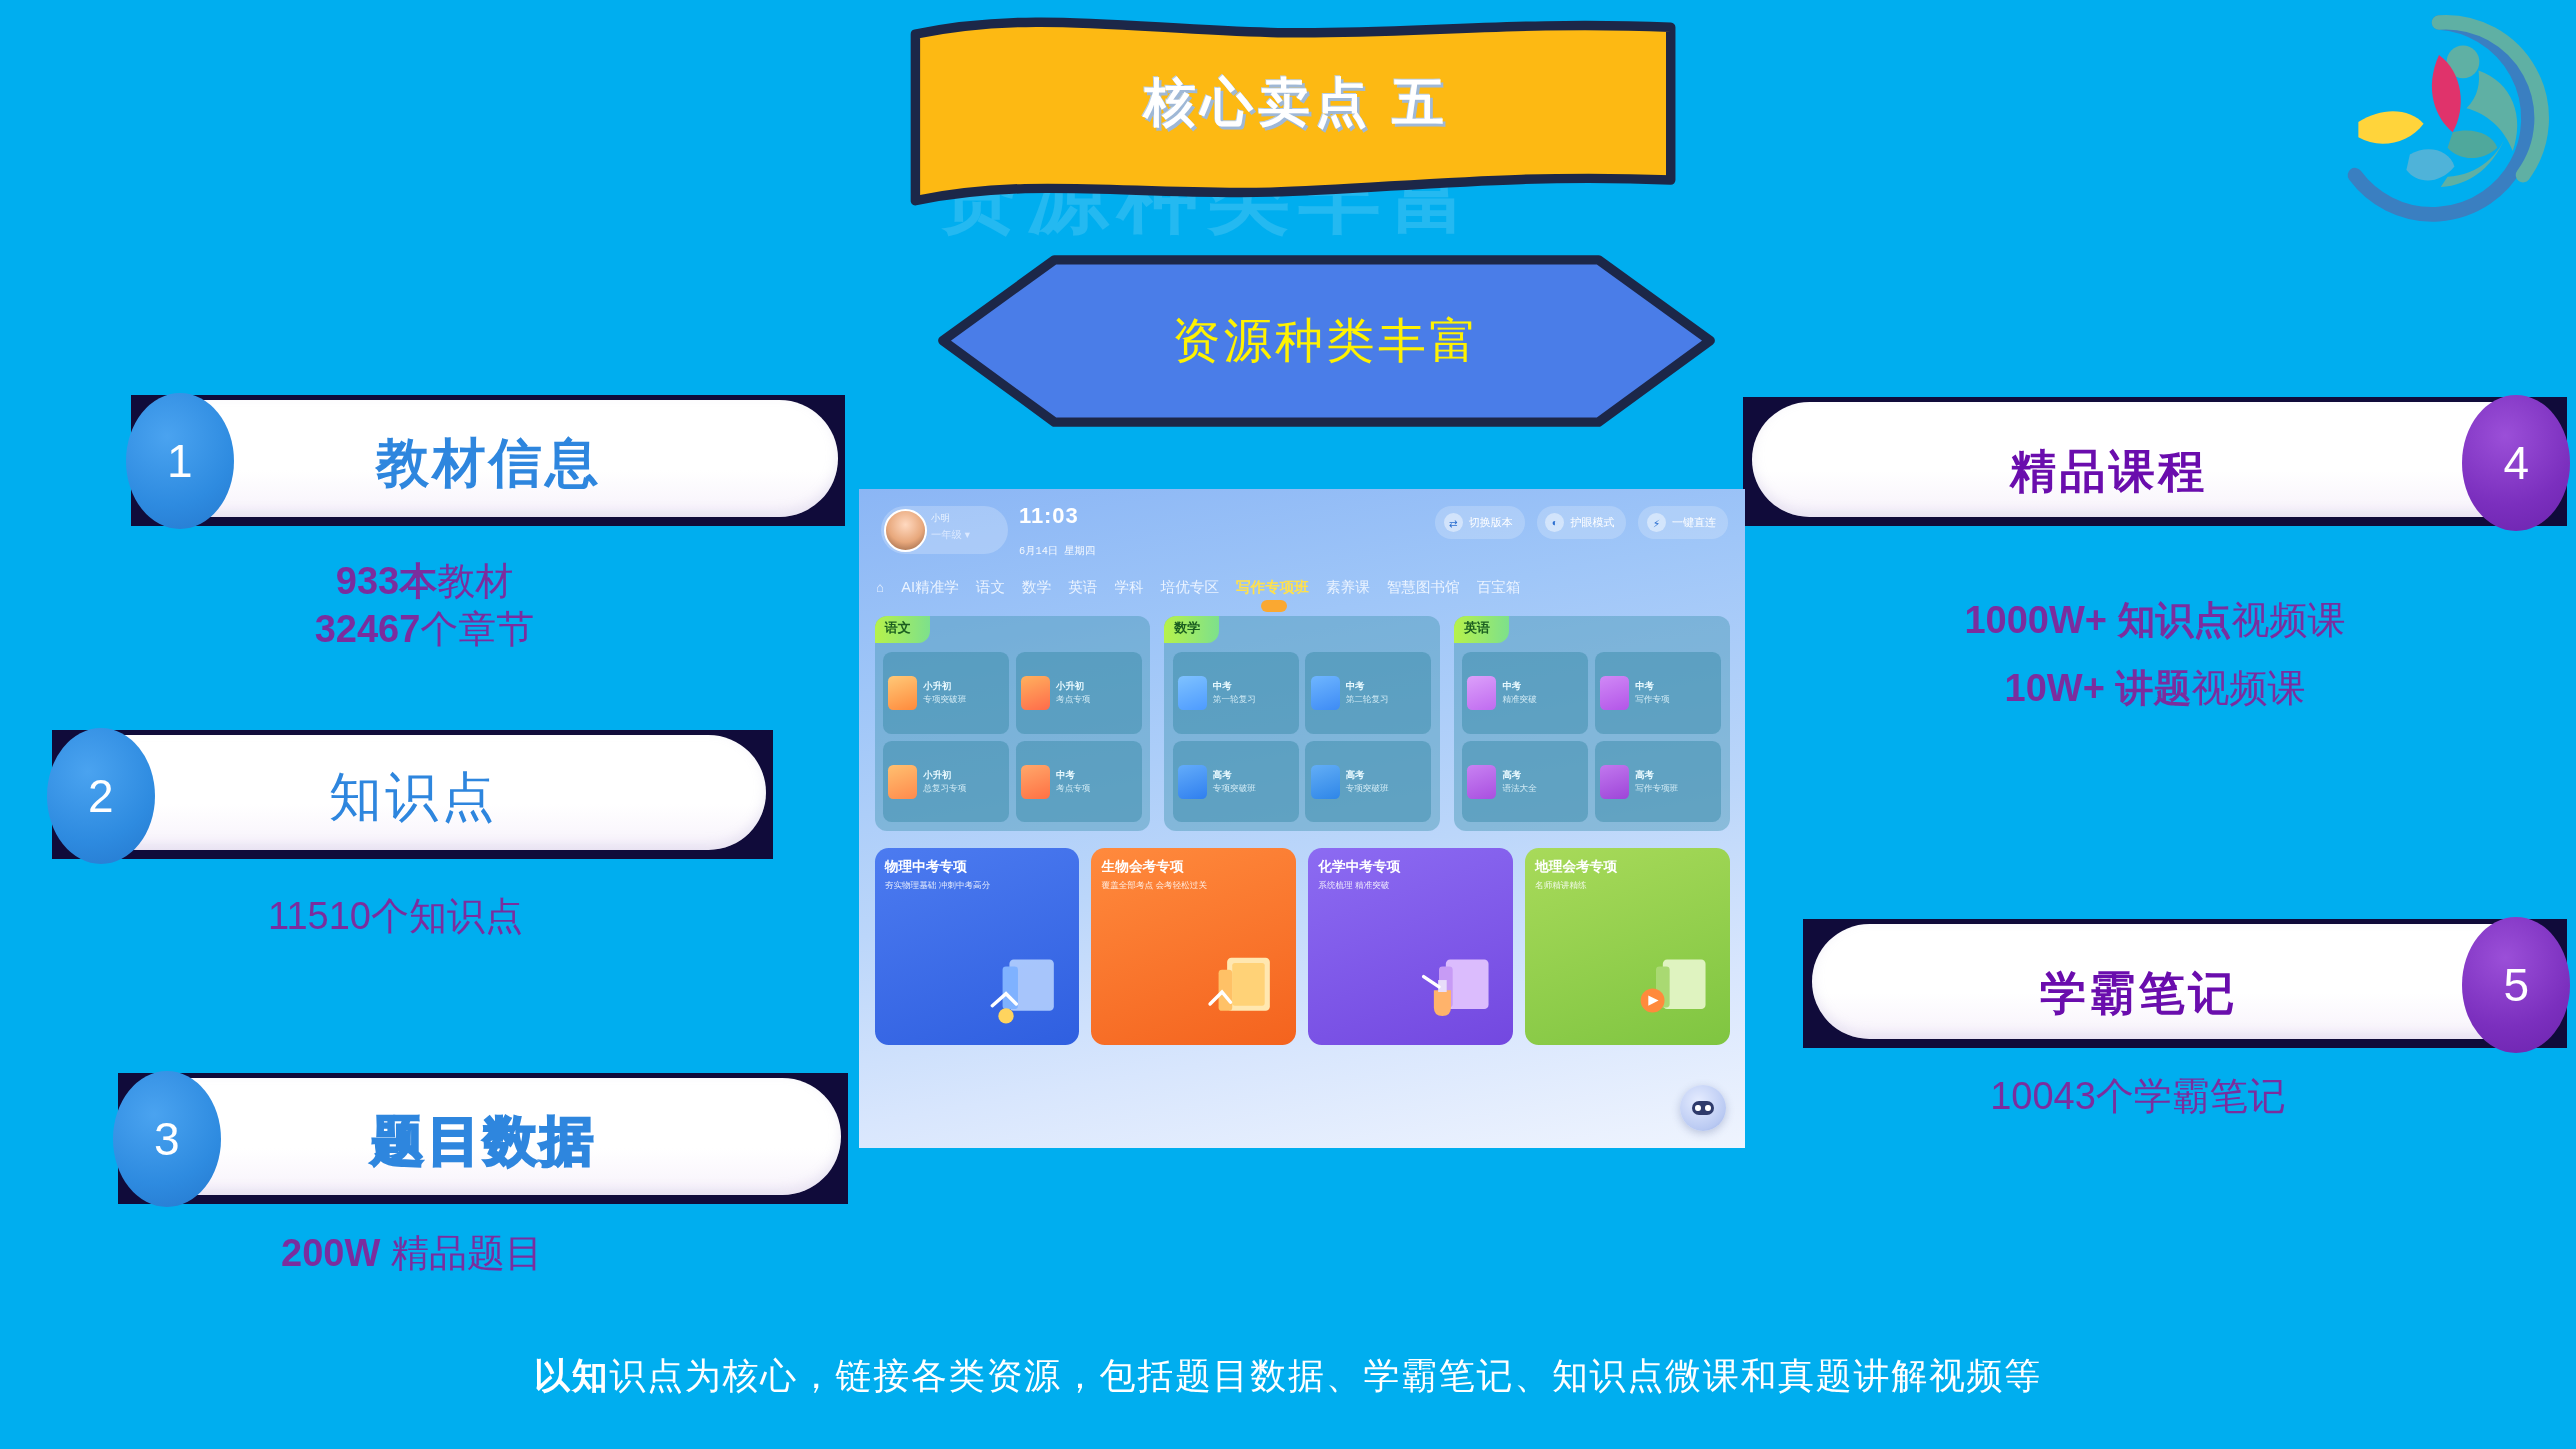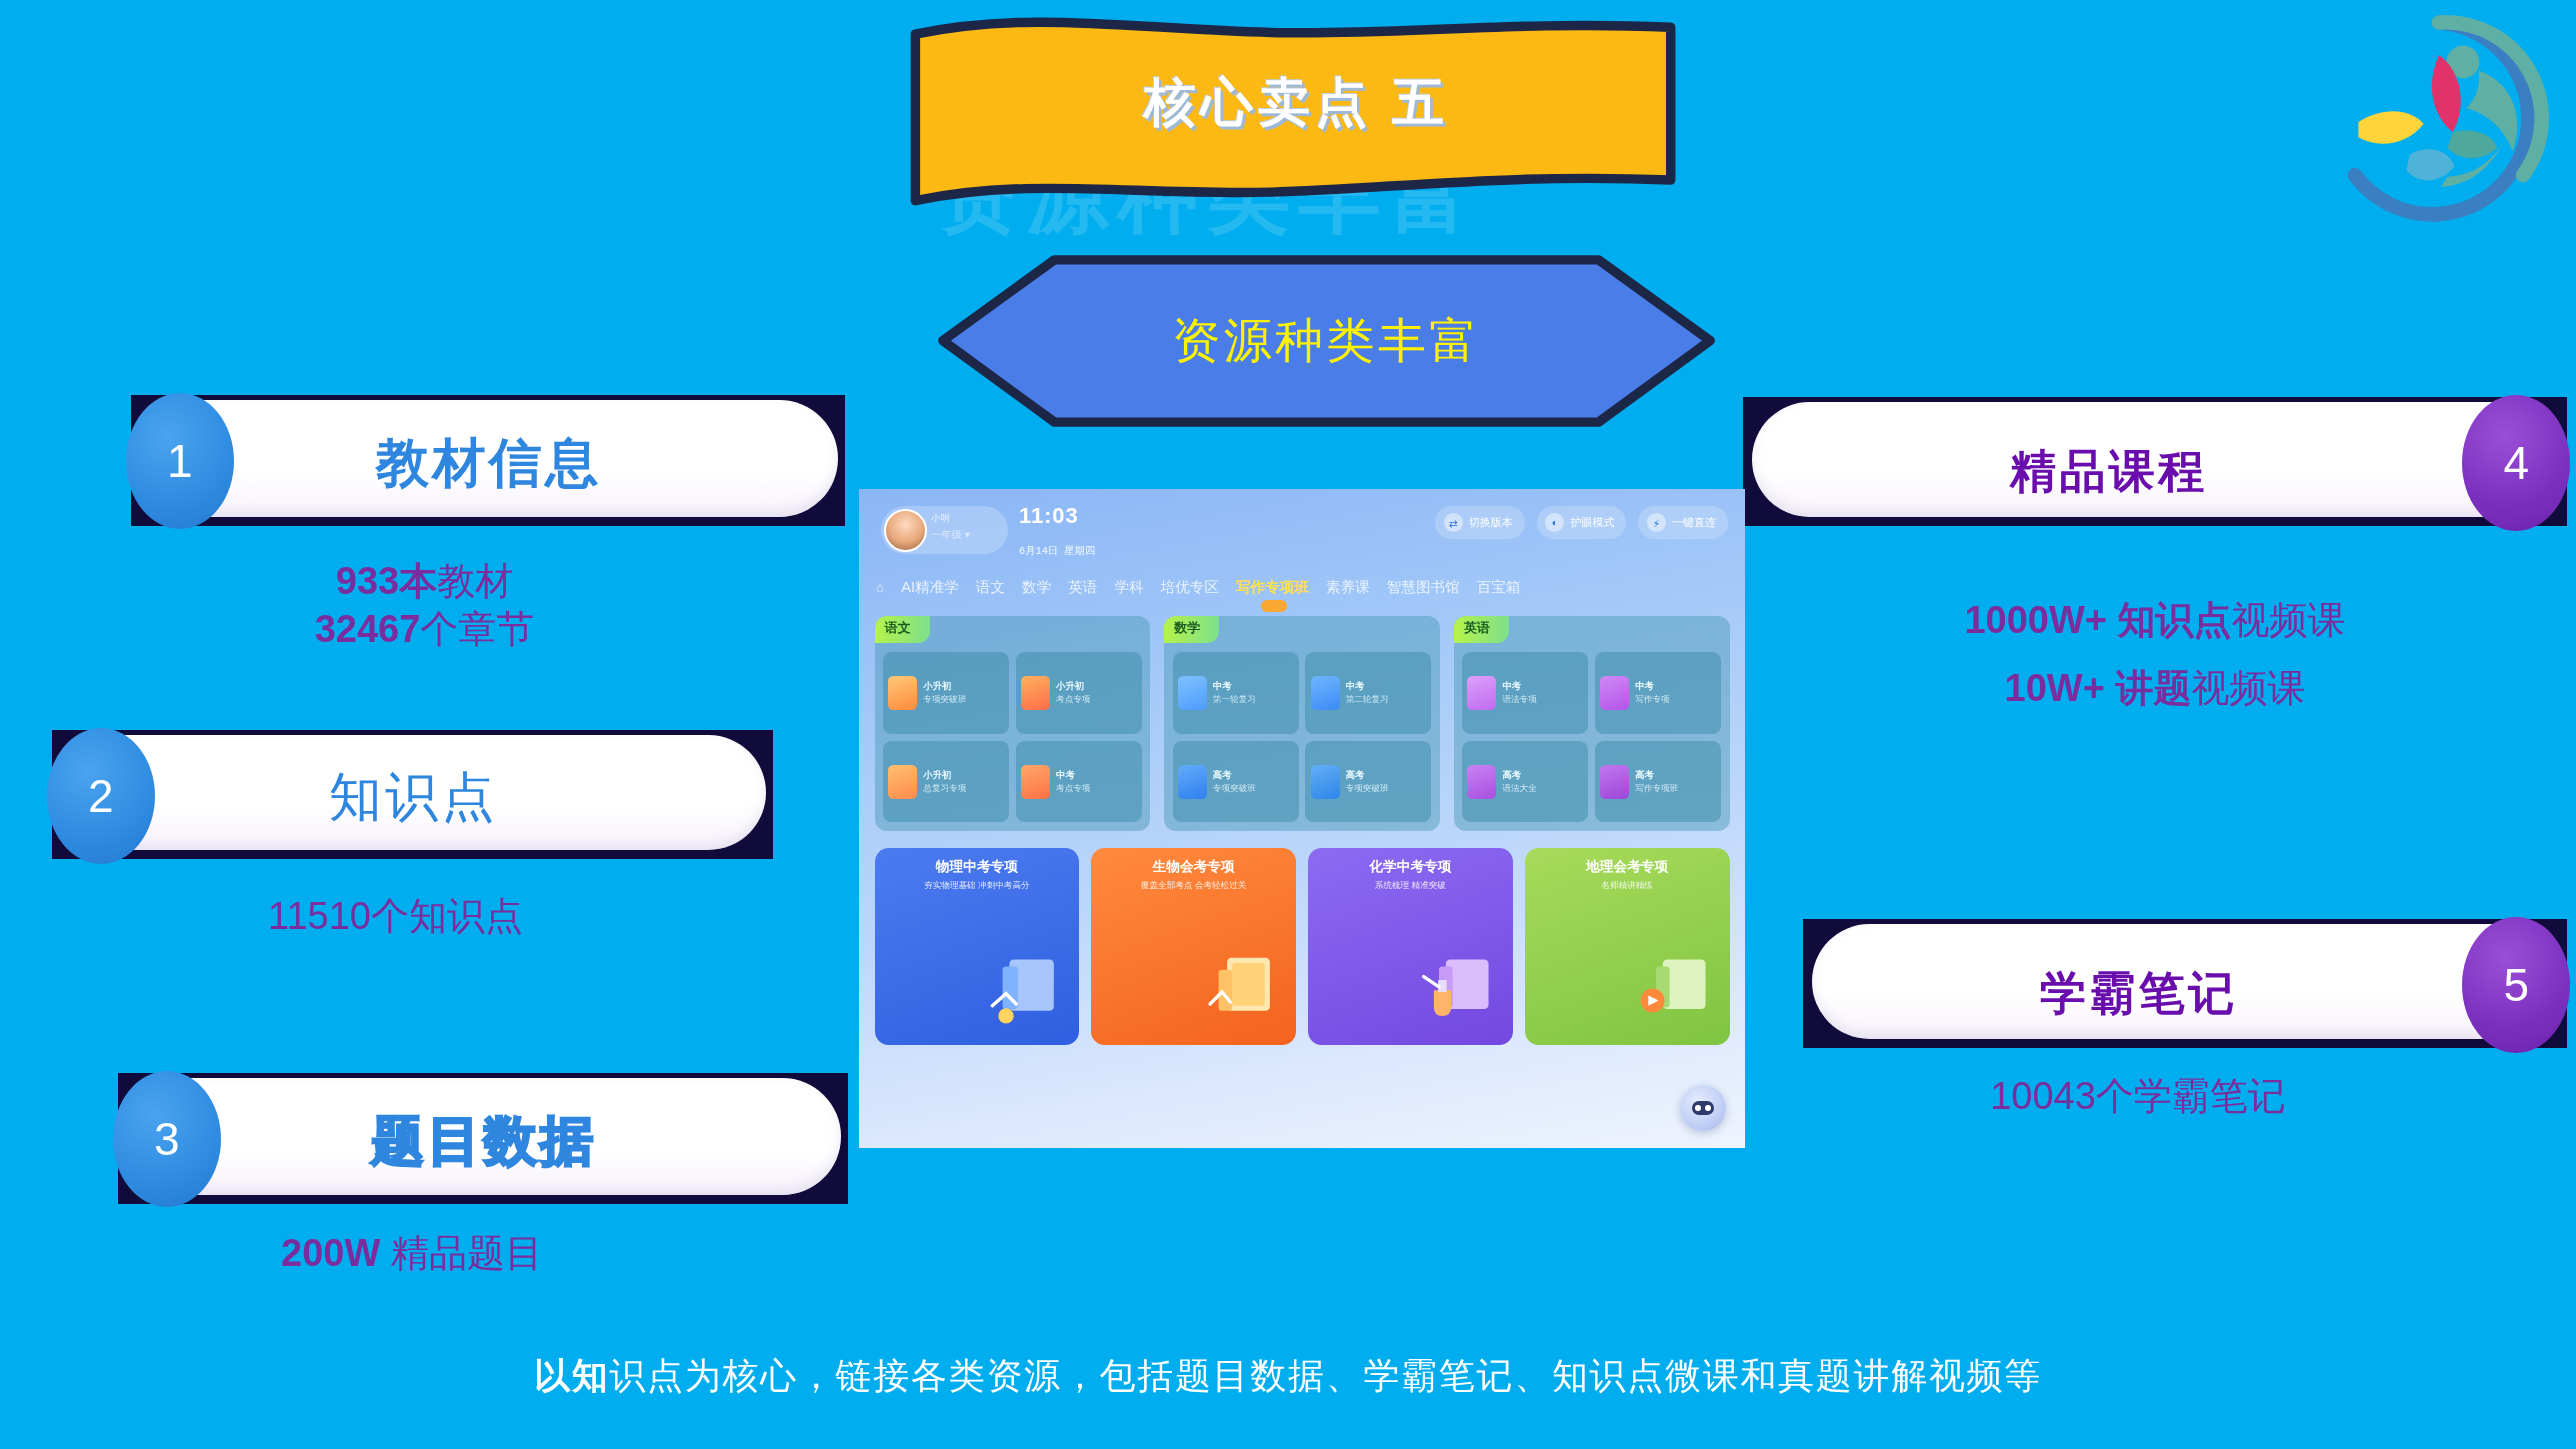--- a/index.html
+++ b/index.html
@@ -163,21 +163,21 @@
     background:rgba(60,140,170,.5);border-radius:8.6px;
     display:flex;align-items:center;gap:6px;padding:5.2px 5.2px;
   }
   .tile .ic{
     width:29px;height:34px;border-radius:5.2px;flex:0 0 auto;
   }
   .tile .tx{font-size:9.4px;color:#eafaff;line-height:1.35;}
   .tile .tx .t1{font-weight:bold;}
   .tile .tx .t2{opacity:.82;font-size:8.6px;}
 
-  .bigcards{position:absolute;left:15.5px;top:359px;right:15.5px;display:flex;gap:12px;text-align:center;}
+  .bigcards{position:absolute;left:15.5px;top:359px;right:15.5px;display:flex;gap:12px;}
   .bigcard{
     flex:1;height:197px;border-radius:13.7px;padding:10.3px;box-sizing:border-box;
     position:relative;overflow:hidden;
   }
   .bigcard .bt{font-size:13.7px;font-weight:bold;color:#ffffff;}
   .bigcard .bs{font-size:8.6px;color:rgba(255,255,255,.85);margin-top:3.4px;}
   .bigcard .art{
     position:absolute;right:13.7px;bottom:12px;width:79px;height:82px;
   }
   .c1{background:linear-gradient(160deg,#4C7BF0 0%,#2F5FE0 100%);}
@@ -416,21 +416,21 @@
         </div>
       </div>
 
       <div class="panel">
         <div class="tab">英语</div>
         <div class="tiles">
           <div class="tile">
             <span class="ic" style="background:linear-gradient(160deg,#DCA0FA,#C06BF0);"></span>
             <span class="tx">
               <span class="t1">中考</span><br>
-              <span class="t2">语法专项</span>
+              <span class="t2">精准突破</span>
             </span>
           </div>
           <div class="tile">
             <span class="ic" style="background:linear-gradient(160deg,#D089F6,#B355E8);"></span>
             <span class="tx">
               <span class="t1">中考</span><br>
               <span class="t2">写作专项</span>
             </span>
           </div>
           <div class="tile">

